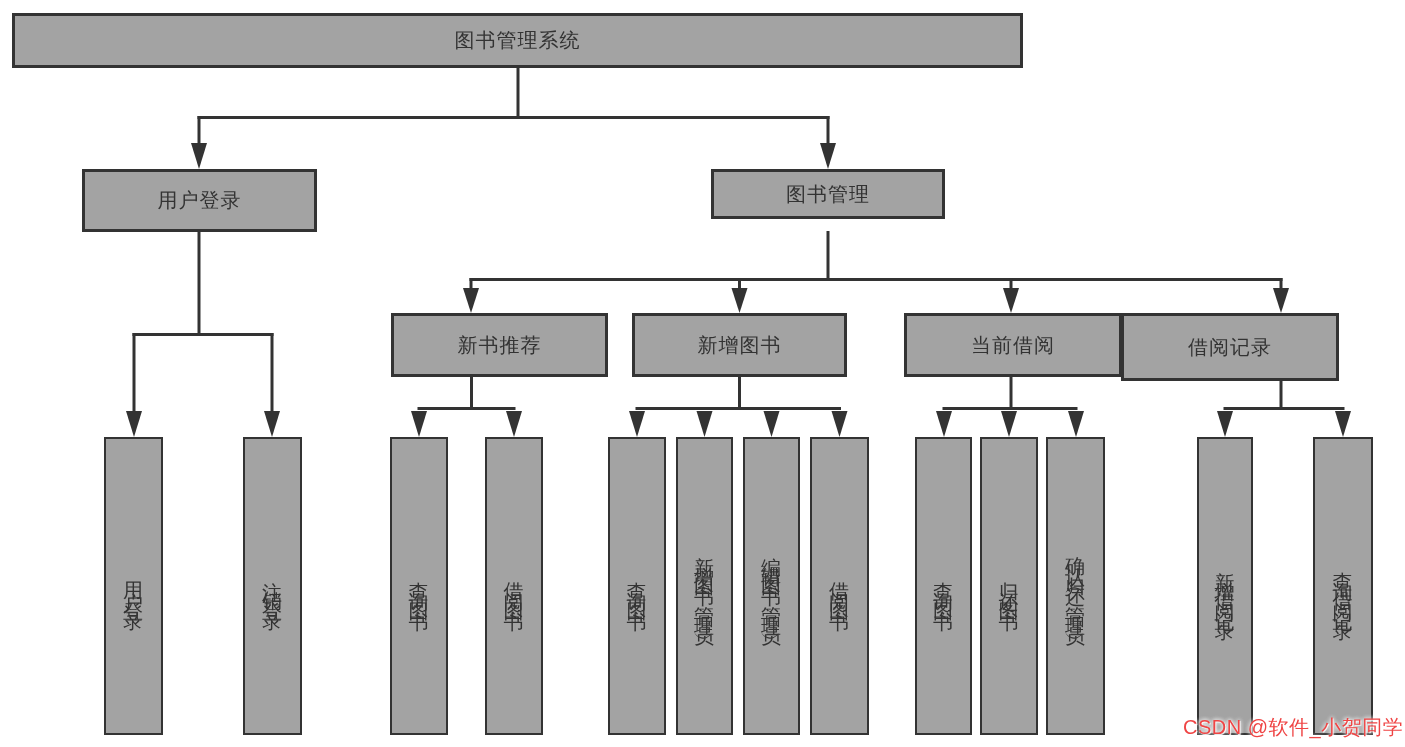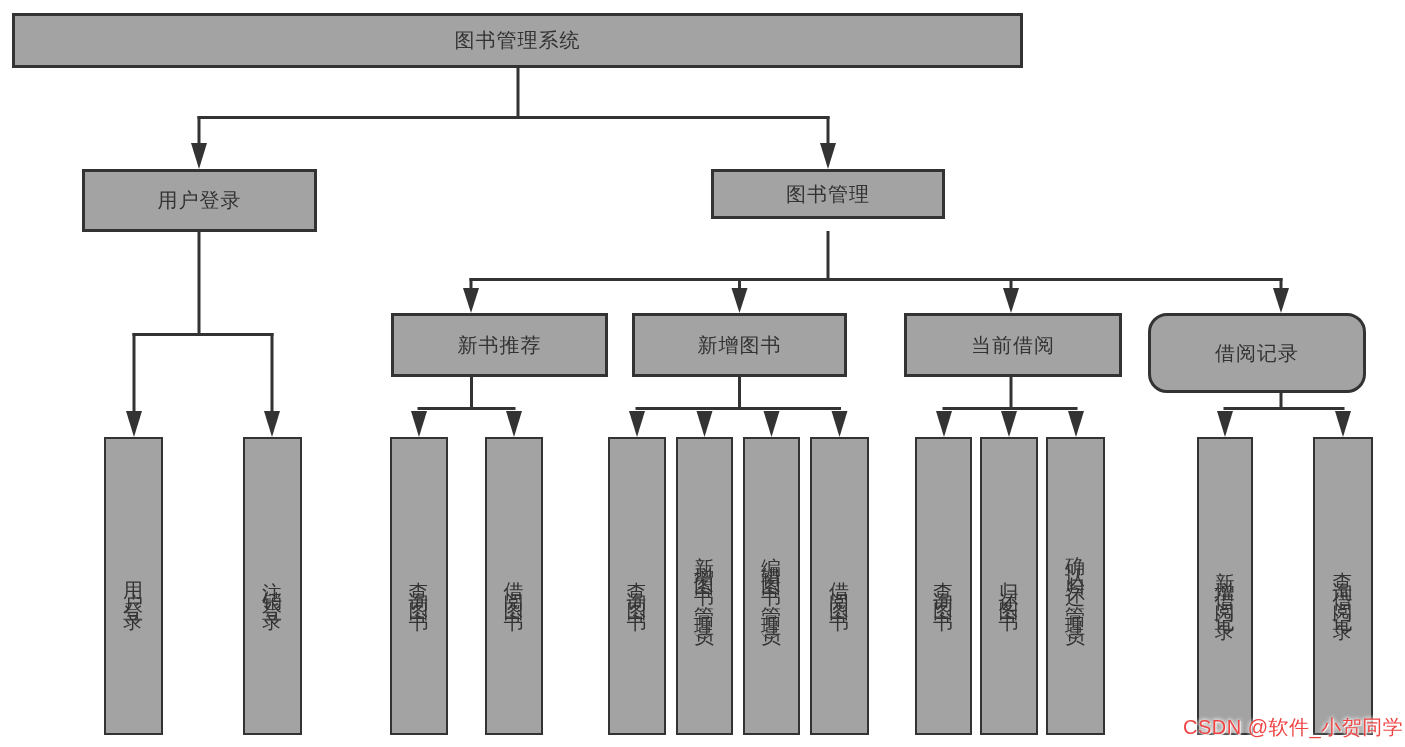--- a/index.html
+++ b/index.html
@@ -125,21 +125,21 @@
 
   <div class="box" style="left:363px; top:313px; width:217px; height:64px;margin-left:28px;">
     <span class="hlabel">新书推荐</span>
   </div>
   <div class="box" style="left:632px; top:313px; width:215px; height:64px;">
     <span class="hlabel">新增图书</span>
   </div>
   <div class="box" style="left:904px; top:313px; width:218px; height:64px;">
     <span class="hlabel">当前借阅</span>
   </div>
-  <div class="box" style="left:1148px; top:313px; width:218px; height:80px;border-radius:19px;">
+  <div class="box" style="left:1121px; top:313px; width:218px; height:68px;">
     <span class="hlabel">借阅记录</span>
   </div>
 
   <div class="box leaf" style="left:104px; top:437px; width:59px; height:298px;">
     <span class="vlabel">用户登录</span>
   </div>
   <div class="box leaf" style="left:243px; top:437px; width:59px; height:298px;">
     <span class="vlabel">注销登录</span>
   </div>
   <div class="box leaf" style="left:390px; top:437px; width:58px; height:298px;">

